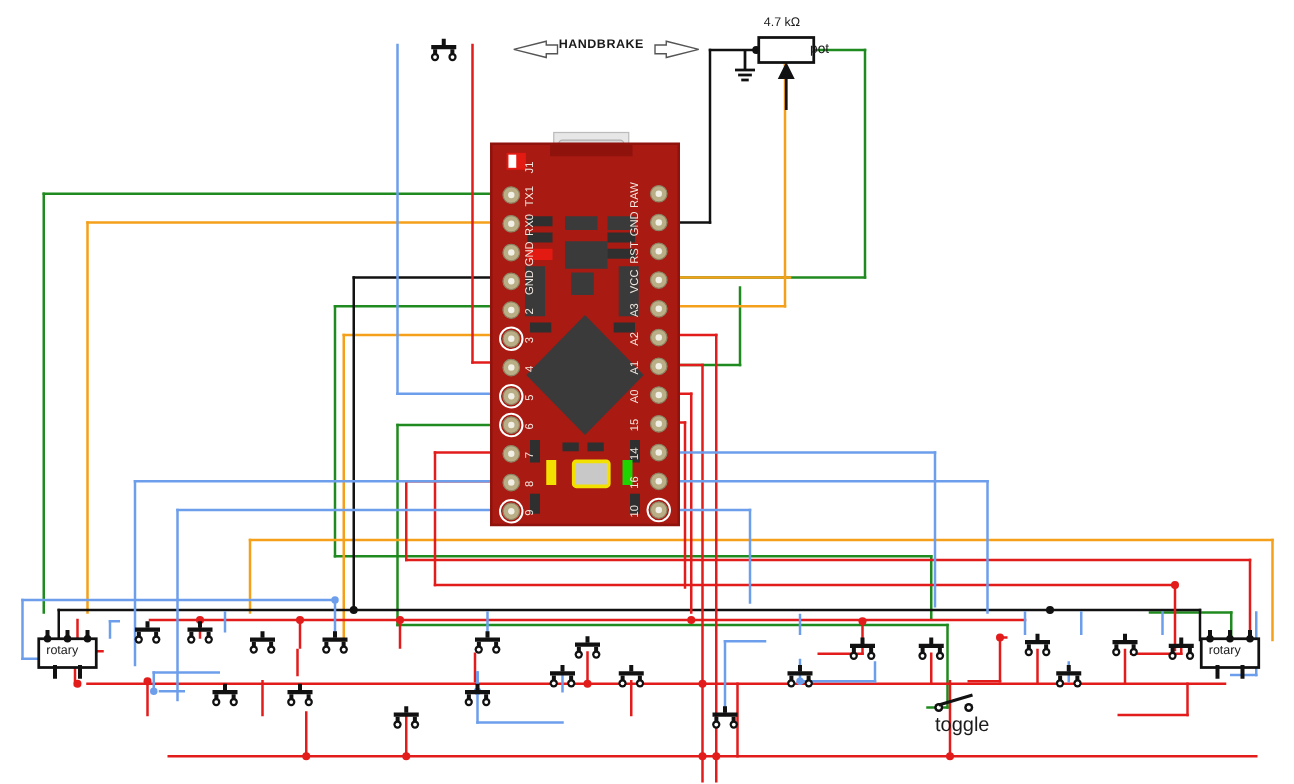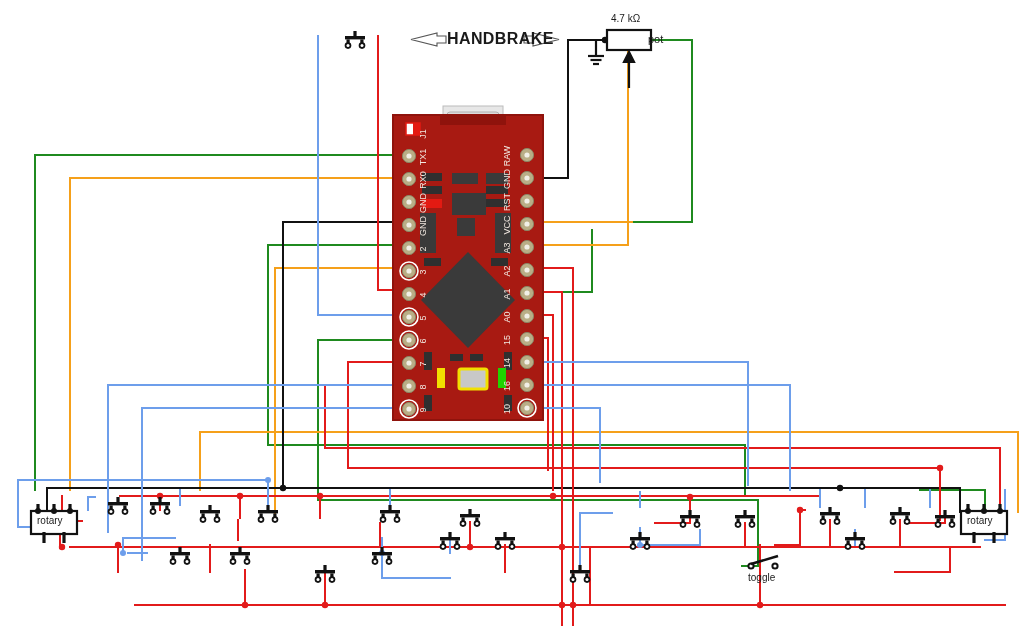--- a/index.html
+++ b/index.html
@@ -3,21 +3,21 @@
 <meta charset="utf-8">
 <title>Sim Racing Button Box Wiring Diagram</title>
 <style>
   html,body{margin:0;padding:0;background:#ffffff;}
   body{
     font-family:"Liberation Sans","DejaVu Sans",sans-serif;
     width:1035px;height:627px;overflow:hidden;
   }
   #stage{position:relative;width:1035px;height:627px;background:#fff;}
   #schematic{position:absolute;left:0;top:0;}
-  .lbl{position:absolute;font-size:16px;color:#1a1a1a;white-space:nowrap;}
+  .lbl{position:absolute;font-size:10px;color:#1a1a1a;white-space:nowrap;}
 </style>
 </head>
 <body>
 
 <div id="stage">
 
 <svg id="schematic" width="1035" height="627" viewBox="0 0 1035 627" xmlns="http://www.w3.org/2000/svg">
 
   <defs>
     <g id="pbtn">
@@ -496,15 +496,15 @@
 <div class="lbl" style="left:447px;top:30px;font-weight:bold;letter-spacing:0.4px;">HANDBRAKE</div>
 
 <div class="lbl" style="left:611px;top:13px;font-size:10px;">4.7 kΩ</div>
 
 <div class="lbl" style="left:648px;top:33px;font-size:11px;">pot</div>
 
 <div class="lbl" style="left:37px;top:515px;font-size:10px;">rotary</div>
 
 <div class="lbl" style="left:967px;top:515px;font-size:10px;">rotary</div>
 
-<div class="lbl" style="left:748px;top:572px;font-size:10px;">toggle</div>
+<div class="lbl" style="left:748px;top:572px;font-size:16px;">toggle</div>
 
 </div>
 
 </body></html>

